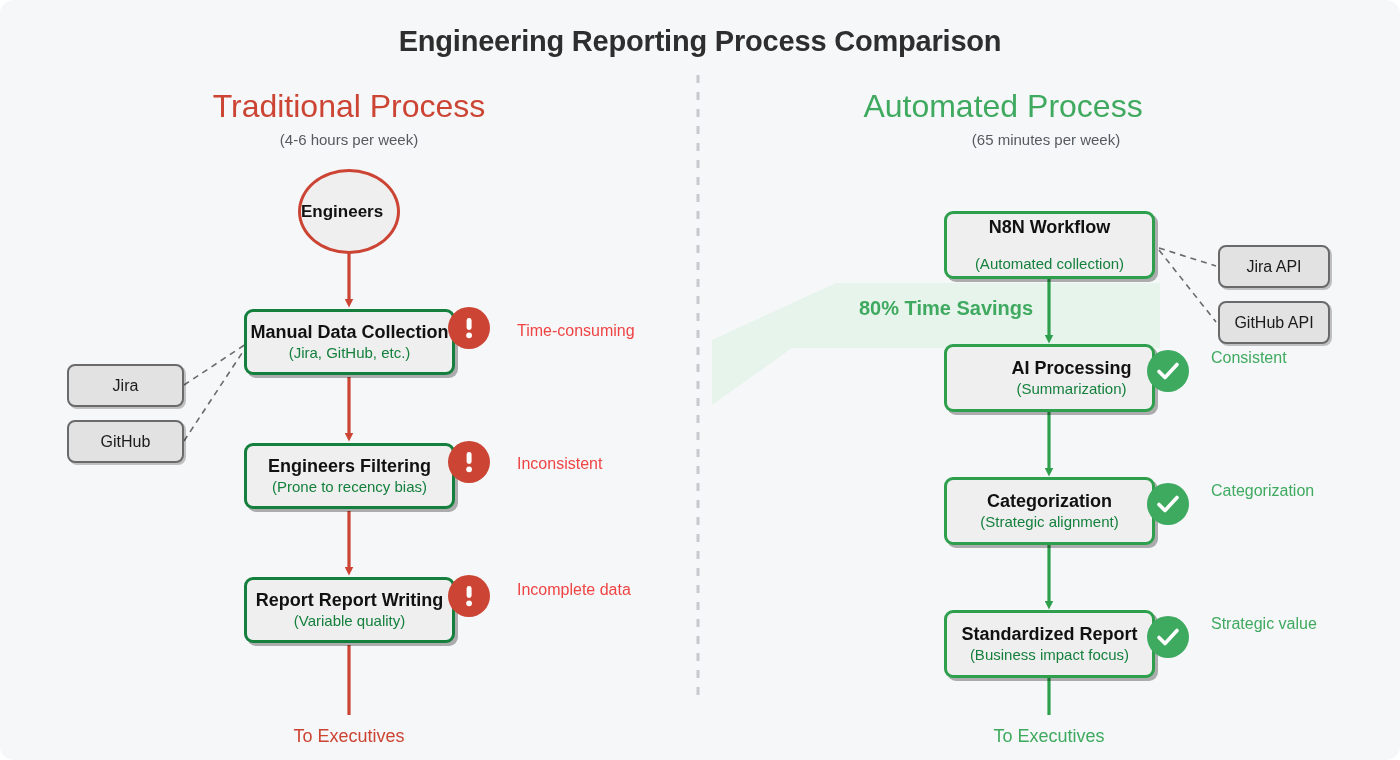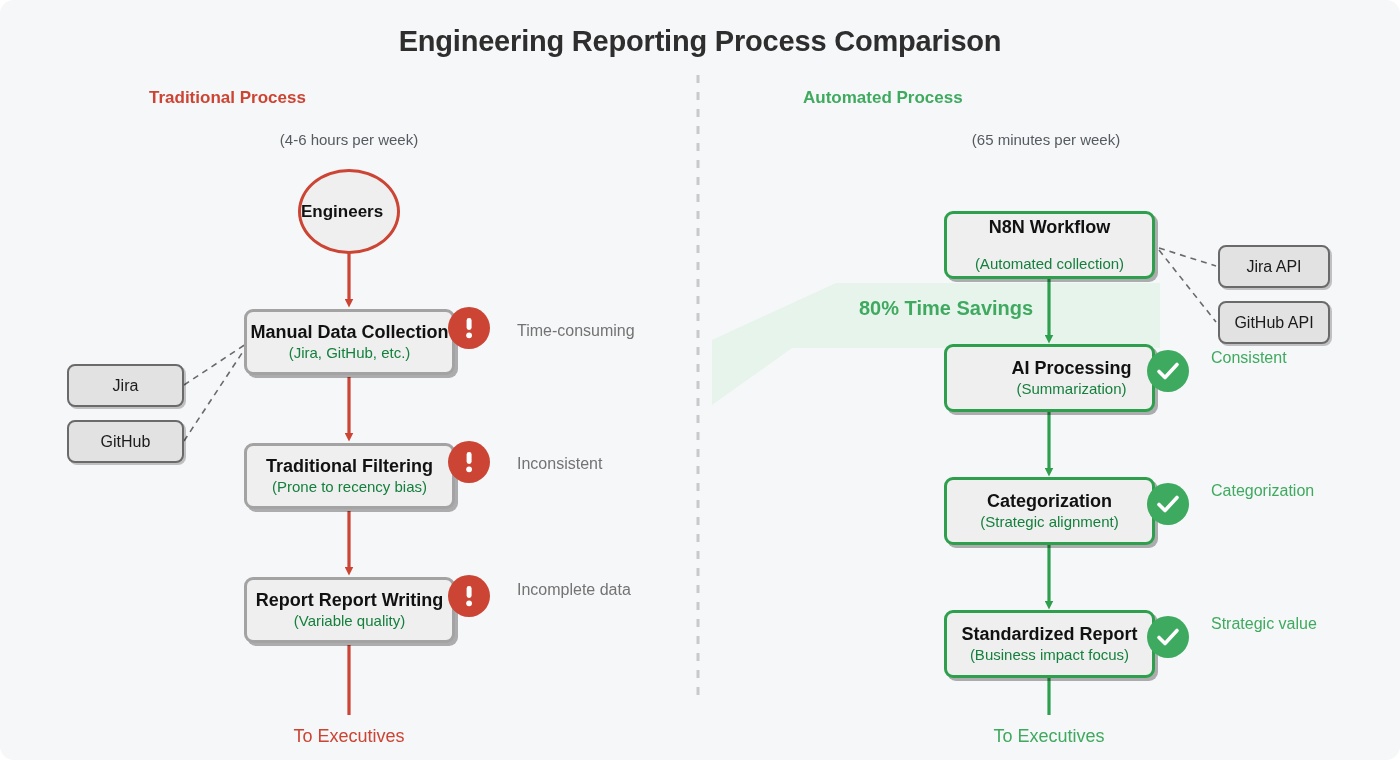--- a/index.html
+++ b/index.html
@@ -33,22 +33,23 @@
   
   .main-title {
     left: 0; top: 25px; width: 1400px;
     text-align: center;
     font-size: 29px;
     font-weight: bold;
     color: #2e2e2e;
     letter-spacing: -0.2px;
   }
   .col-title {
-    font-size: 17px;
-    font-weight: bold;
+    font-size: 32px;
+    font-weight: normal;
+    text-align: center;
     width: 400px;
   }
   .col-title.left  { left: 149px; top: 88px; color: #cc4433; }
   .col-title.right { left: 803px; top: 88px; color: #3faa5f; }
   .col-sub {
     font-size: 15px;
     color: #555a5f;
     text-align: center;
     width: 400px;
   }
@@ -73,21 +74,21 @@
     white-space: nowrap;
     line-height: 1.15;
   }
   .node .sub {
     font-size: 15px;
     color: #15803d;
     white-space: nowrap;
     line-height: 1.2;
     margin-top: 2px;
   }
-  .node.red   { border: 3px solid #a3a3a3; }
+  .node.red   { border: 3px solid #15803d; }
   .node.green { border: 3px solid #2ea04d; }
 
   
   .circle-node {
     box-sizing: border-box;
     width: 102px; height: 85px;
     left: 298px; top: 169px;
     border: 3px solid #cc4433;
     border-radius: 50%;
     background: #efefef;
@@ -126,21 +127,21 @@
   }
   .badge.warn { background: #cc4433; }
   .badge.ok   { background: #3daa5f; }
   .badge svg { display: block; }
 
   
   .annot {
     font-size: 16px;
     white-space: nowrap;
   }
-  .annot.red   { color: #737373; }
+  .annot.red   { color: #ef4444; }
   .annot.green { color: #3faa5f; }
 
   .exec-label {
     font-size: 18px;
     text-align: center;
     width: 260px;
     white-space: nowrap;
   }
   .exec-label.red   { color: #cc4433; }
   .exec-label.green { color: #3faa5f; }
@@ -199,21 +200,21 @@
   <div class="abs circle-node">
     <span class="title">Engineers</span>
   </div>
 
   <div class="abs node red" style="left:244px; top:309px; width:211px; height:66px;">
     <span class="title">Manual Data Collection</span>
     <span class="sub">(Jira, GitHub, etc.)</span>
   </div>
 
   <div class="abs node red" style="left:244px; top:443px; width:211px; height:66px;">
-    <span class="title">Traditional Filtering</span>
+    <span class="title">Engineers Filtering</span>
     <span class="sub">(Prone to recency bias)</span>
   </div>
 
   <div class="abs node red" style="left:244px; top:577px; width:211px; height:66px;">
     <span class="title">Report Report Writing</span>
     <span class="sub">(Variable quality)</span>
   </div>
 
   <div class="abs badge warn" style="left:448px; top:307px;">
     <svg width="14" height="24" viewBox="0 0 14 24" aria-hidden="true">

